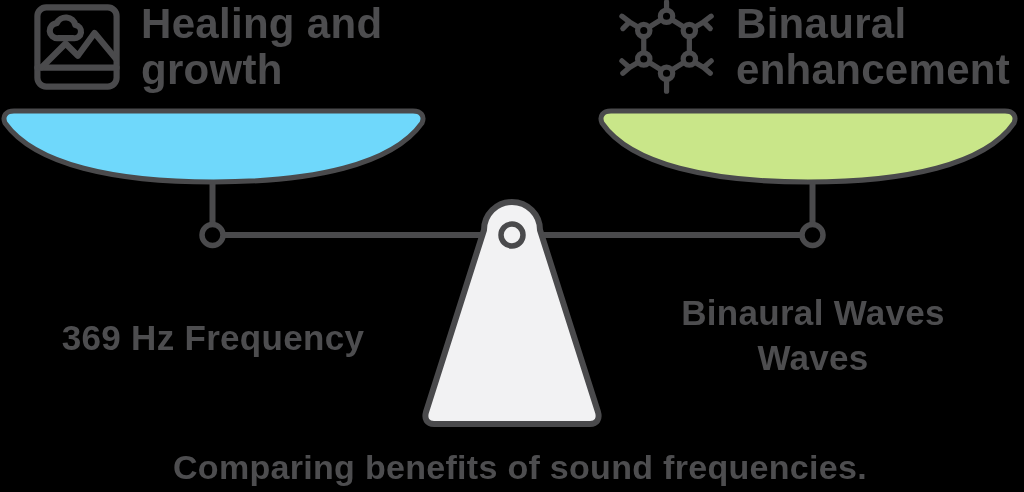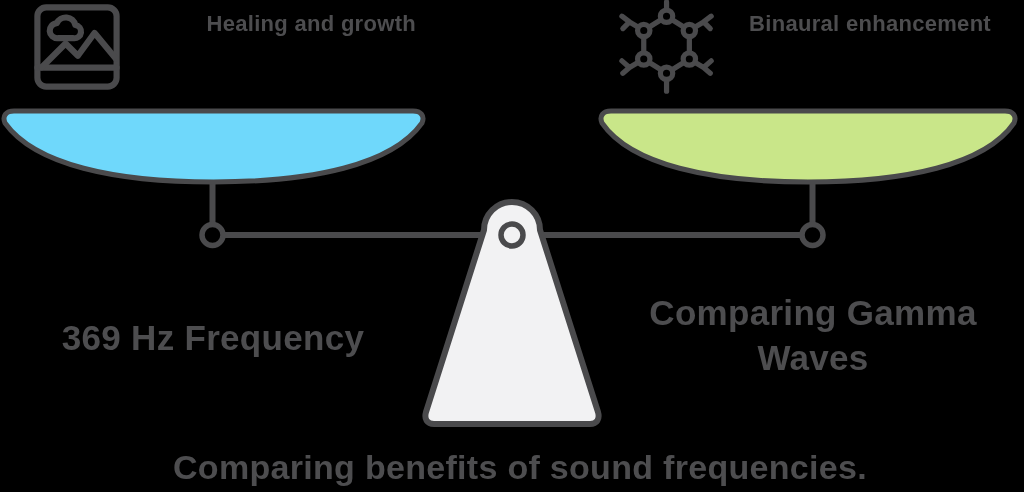--- a/index.html
+++ b/index.html
@@ -24,23 +24,23 @@
     display: block;
   }
   .txt {
     position: absolute;
     color: #4d4d4f;
     font-weight: 700;
     line-height: 45px;
     letter-spacing: 0.3px;
   }
   .header-text {
-    font-size: 22px;
+    font-size: 42px;
     line-height: 46px;
-    text-align: right;
+    text-align: left;
   }
   .label-text {
     font-size: 35px;
     text-align: center;
   }
   .caption-text {
     font-size: 34px;
     text-align: center;
   }
   .hdr-left  { left: 141px; top: 1px;  width: 275px; }
@@ -100,17 +100,17 @@
       <circle cx="25" cy="31" r="6.5" fill="#000000"></circle>
     </g>
   </svg>
 
   <div class="txt header-text hdr-left">Healing and growth</div>
 
   <div class="txt header-text hdr-right">Binaural enhancement</div>
 
   <div class="txt label-text lbl-left">369 Hz Frequency</div>
 
-  <div class="txt label-text lbl-right">Comparing Gamma Waves</div>
+  <div class="txt label-text lbl-right">Binaural Waves Waves</div>
 
   <div class="txt caption-text cap">Comparing benefits of sound frequencies.</div>
 
 </div>
 
 </body></html>

